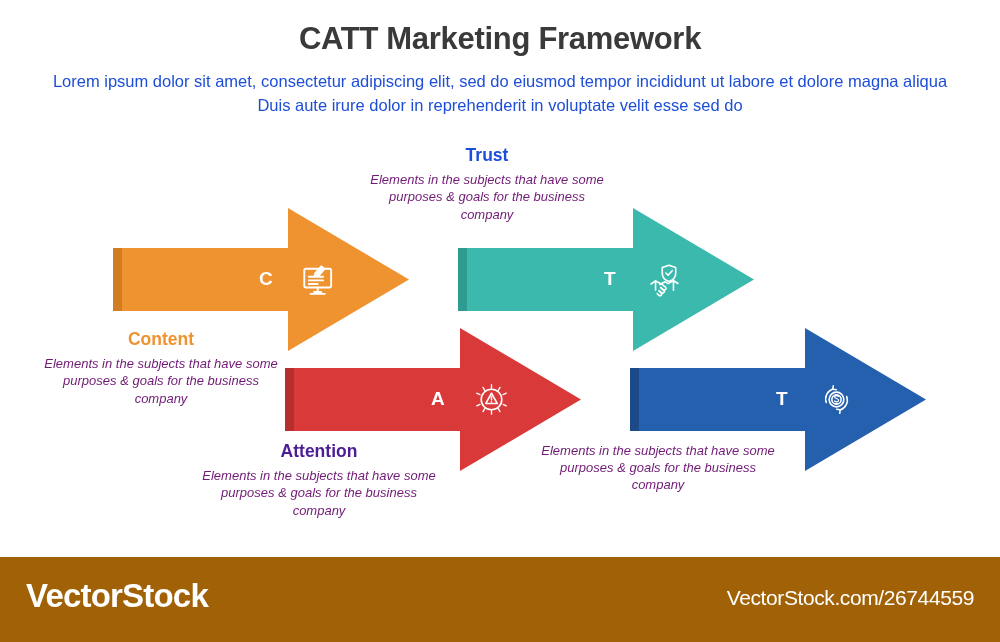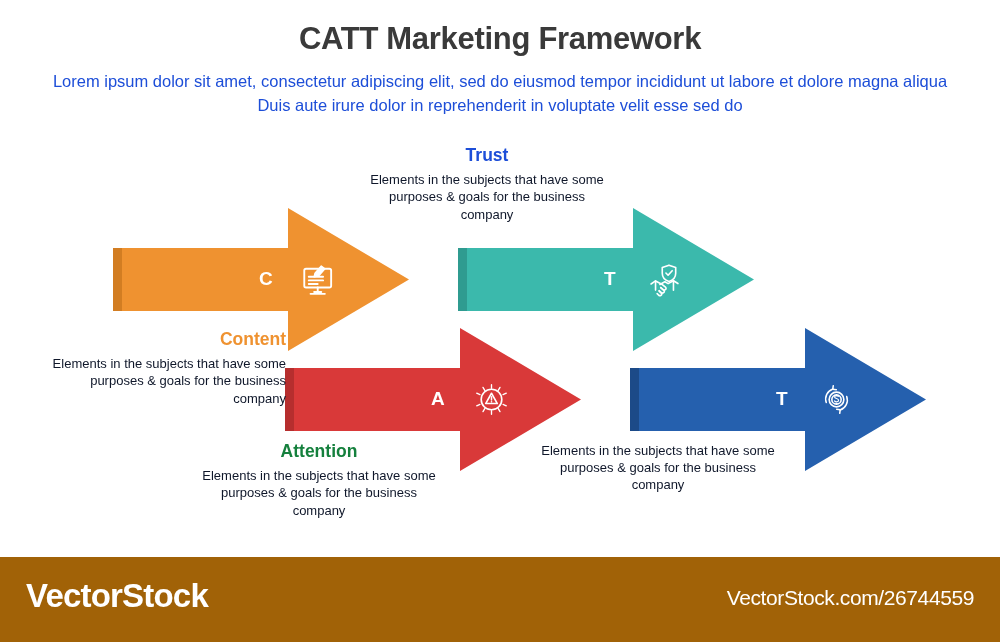--- a/index.html
+++ b/index.html
@@ -79,23 +79,24 @@
     text-align: center;
   }
   .caption-title {
     font-size: 17.5px;
     font-weight: bold;
     margin: 0 0 6px 0;
     line-height: 1.1;
   }
   .caption-desc {
     font-size: 13px;
-    color: #0f172a;
+    color: #701a75;
     line-height: 1.32;
     margin: 0;
+    font-style: italic;
   }
 
   
   #footer {
     position: absolute;
     left: 0;
     top: 557px;
     width: 1000px;
     height: 85px;
     background: #a16207;
@@ -209,27 +210,27 @@
           <path d="M27.6 39.4 l0.6 -4 l-4 -0.4" stroke-width="1.7"></path>
         </svg>
       </span>
     </div>
 
     <div class="caption" style="left:362px; top:6px;">
       <p class="caption-title" style="color:#1d4ed8;">Trust</p>
       <p class="caption-desc">Elements in the subjects that have  some purposes &amp; goals for the  business company</p>
     </div>
 
-    <div class="caption" style="left:36px; top:190px;text-align:right;">
+    <div class="caption" style="left:36px; top:190px;">
       <p class="caption-title" style="color:#EF9230;">Content</p>
       <p class="caption-desc">Elements in the subjects that have  some purposes &amp; goals for the  business company</p>
     </div>
 
     <div class="caption" style="left:194px; top:302px;">
-      <p class="caption-title" style="color:#15803d;">Attention</p>
+      <p class="caption-title" style="color:#4c1d95;">Attention</p>
       <p class="caption-desc">Elements in the subjects that have  some purposes &amp; goals for the  business company</p>
     </div>
 
     <div class="caption" style="left:533px; top:302px;">
       <p class="caption-desc">Elements in the subjects that have  some purposes &amp; goals for the  business company</p>
     </div>
 
   </div>
 
   <div id="footer">

